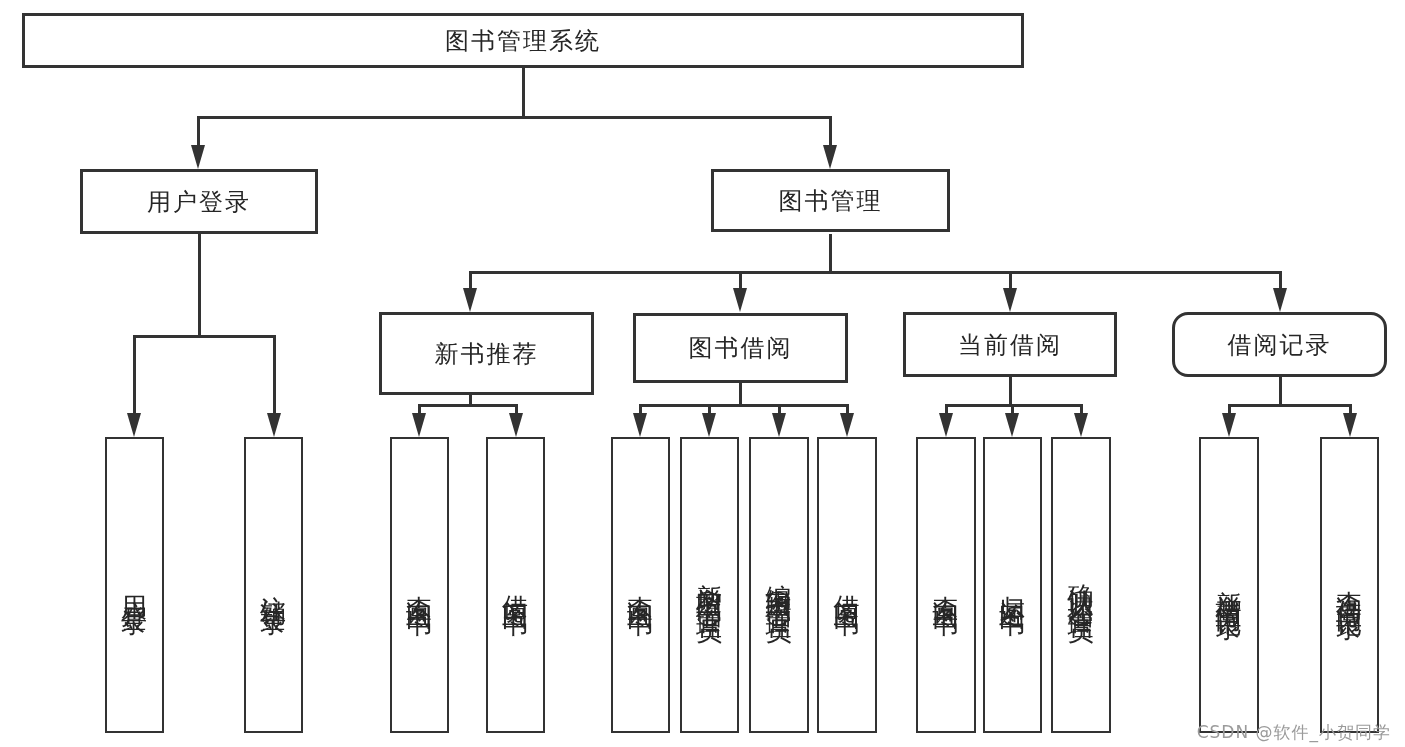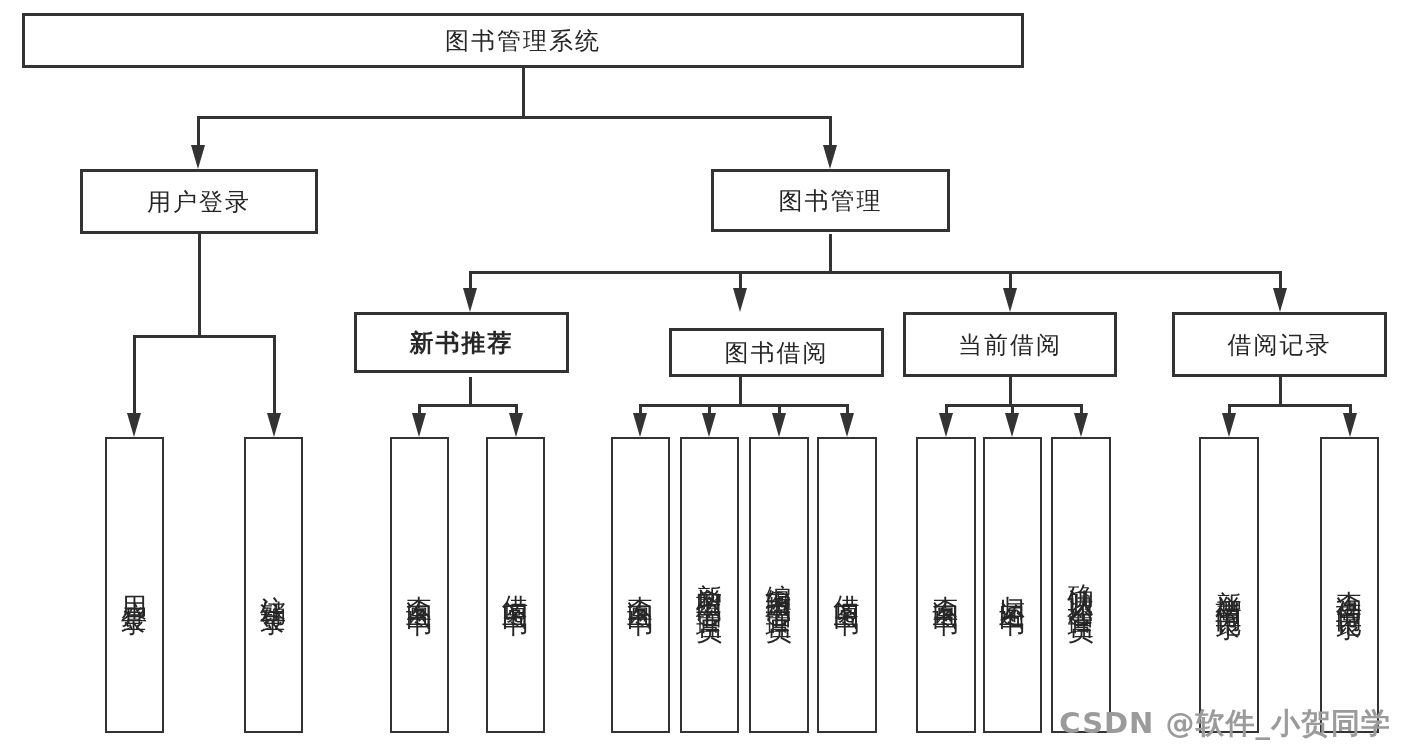--- a/index.html
+++ b/index.html
@@ -26,21 +26,21 @@
     display:flex;align-items:center;justify-content:center;
     font-size:24px;letter-spacing:2px;white-space:nowrap;
   }
   .leaf{
     border-width:2px;font-size:26px;letter-spacing:5px;line-height:1;
     writing-mode:vertical-rl;text-orientation:mixed;white-space:normal;
     padding:2px 0;
   }
   .watermark{
     position:absolute;right:14px;bottom:3px;z-index:5;
-    font-size:29px;color:var(--watermark);letter-spacing:1px;font-weight:bold;
+    font-size:17px;color:var(--watermark);letter-spacing:1px;
   }
 </style>
 </head>
 <body>
 
 <div class="canvas">
 
   <div id="connectors">
       <div class="stem" style="left: 521.5px; top: 68px; width: 3px; height: 50.5px;"></div>
       <div class="rail" style="left: 196.5px; top: 115.5px; width: 635px; height: 3px;"></div>
@@ -94,24 +94,24 @@
       <div class="arrow" style="left: 1222px; top: 413px;"></div>
       <div class="stem" style="left: 1348.5px; top: 405px; width: 3px; height: 14px;"></div>
       <div class="arrow" style="left: 1343px; top: 413px;"></div>
     </div>
 
   <div class="node" style="left:22px;top:13px;width:1002px;height:55px;text-align:right;">图书管理系统</div>
 
   <div class="node" style="left:80px;top:169px;width:238px;height:65px;">用户登录</div>
   <div class="node" style="left:711px;top:169px;width:239px;height:63px;">图书管理</div>
 
-  <div class="node" style="left:354px;top:312px;width:215px;height:61px;font-weight:bold;">新书推荐</div>
-  <div class="node" style="left:633px;top:328px;width:215px;height:49px;margin-left:36px;">图书借阅</div>
+  <div class="node" style="left:379px;top:312px;width:215px;height:83px;">新书推荐</div>
+  <div class="node" style="left:633px;top:313px;width:215px;height:70px;">图书借阅</div>
   <div class="node" style="left:903px;top:312px;width:214px;height:65px;text-align:right;">当前借阅</div>
-  <div class="node" style="left:1172px;top:312px;width:215px;height:65px;">借阅记录</div>
+  <div class="node" style="left:1172px;top:312px;width:215px;height:65px;border-radius:16px;">借阅记录</div>
 
   <div class="node leaf" style="left:105px;top:437px;width:59px;height:296px;">用户登录</div>
   <div class="node leaf" style="left:244px;top:437px;width:59px;height:296px;">注销登录</div>
 
   <div class="node leaf" style="left:390px;top:437px;width:59px;height:296px;">查询图书</div>
   <div class="node leaf" style="left:486px;top:437px;width:59px;height:296px;">借阅图书</div>
 
   <div class="node leaf" style="left:611px;top:437px;width:59px;height:296px;">查询图书</div>
   <div class="node leaf" style="left:680px;top:437px;width:59px;height:296px;">新增图书（管理员）</div>
   <div class="node leaf" style="left:749px;top:437px;width:60px;height:296px;">编辑图书（管理员）</div>

